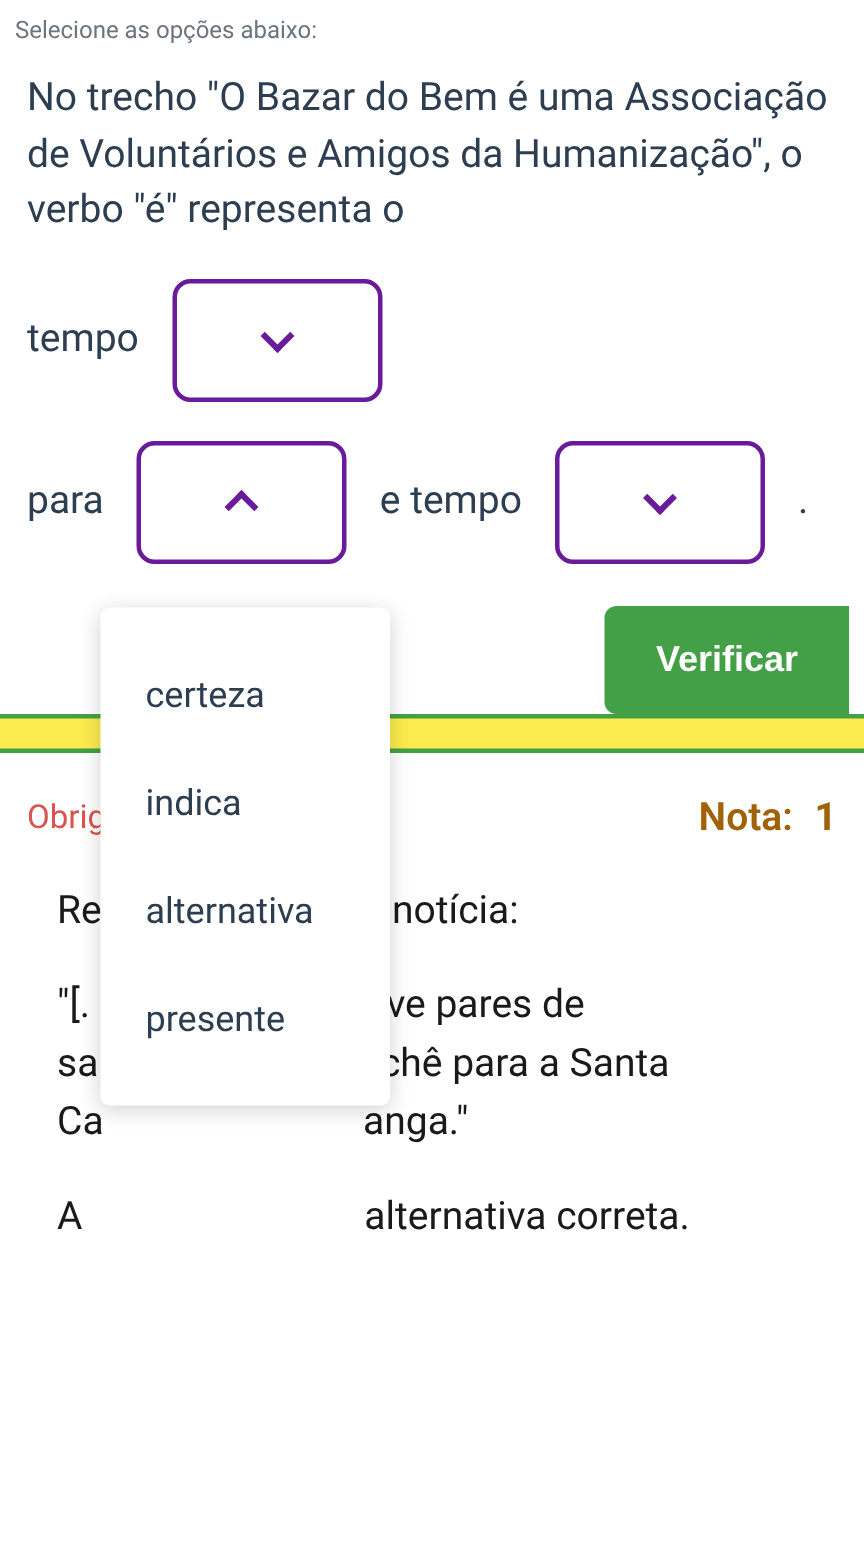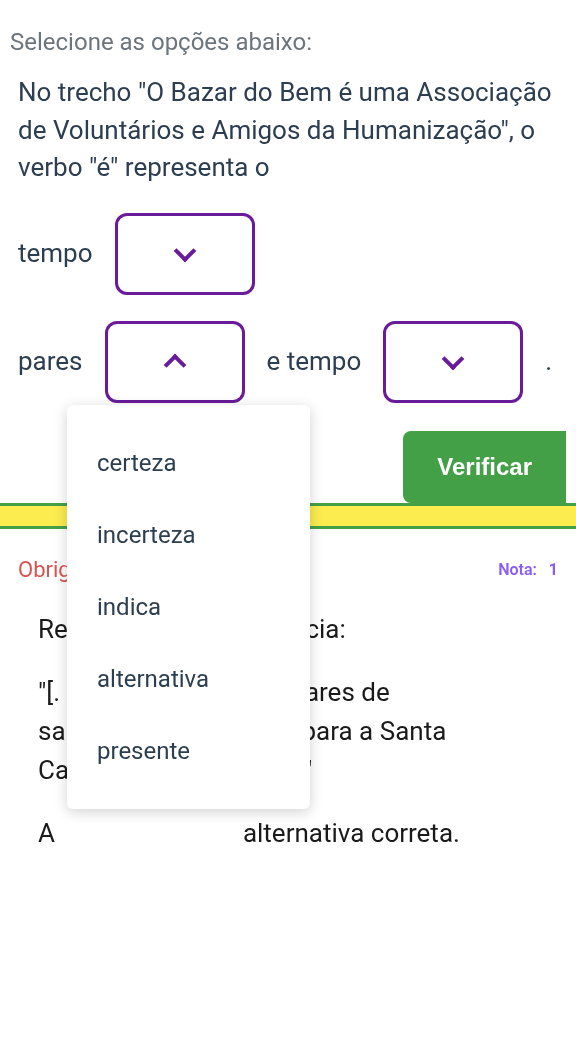--- a/index.html
+++ b/index.html
@@ -7,22 +7,22 @@
   font-family: -apple-system, BlinkMacSystemFont, "Segoe UI", Roboto, sans-serif;
   width: 576px;
   height: 1044px;
   background: #fff;
   color: #2c3e50;
   position: relative;
   overflow: hidden;
 }
 .instruction {
   color: #6c757d;
-  font-size: 24px;
-  padding: 28px 10px 18px 10px;
+  font-size: 16px;
+  padding: 10px 10px 18px 10px;
 }
 .question {
   padding: 0 18px;
   font-size: 26px;
   line-height: 1.45;
   color: #2c3e50;
 }
 .question .text-run { display: inline; }
 .dropdown-closed {
   display: inline-flex;
@@ -92,37 +92,37 @@
   display: flex;
   justify-content: space-between;
   align-items: center;
   padding: 28px 18px 12px 18px;
 }
 .obrigat {
   color: #d9534f;
   font-size: 22px;
 }
 .nota {
-  font-size: 16px;
-  color: #8b5cf6;
+  font-size: 26px;
+  color: #a16207;
   font-weight: 600;
 }
 .nota .value { font-weight: 700; margin-left: 8px; }
 .section2 {
   padding: 16px 38px 0 38px;
   font-size: 26px;
   line-height: 1.5;
   color: #1a1a1a;
 }
 .section2 p { margin-bottom: 24px; }
 .dropdown-menu {
   position: absolute;
   left: 67px;
   top: 405px;
-  width: 243px;
+  width: 193px;
   background: #fff;
   border-radius: 6px;
   box-shadow: 0 3px 14px rgba(0,0,0,0.18);
   padding: 22px 0;
   z-index: 100;
 }
 .dropdown-menu .item {
   padding: 22px 30px;
   font-size: 24px;
   color: #2c3e50;
@@ -138,21 +138,21 @@
   <span class="text-run">No trecho "O Bazar do Bem é uma Associação de Voluntários e Amigos da Humanização", o verbo "é" representa o</span>
 
   <div class="inline-segment">
     <span class="word">tempo</span>
     <span class="dropdown-closed">
       <span class="chevron down"></span>
     </span>
   </div>
 
   <div class="inline-segment">
-    <span class="word">pares</span>
+    <span class="word">para</span>
     <span class="dropdown-open-trigger">
       <span class="chevron up"></span>
     </span>
     <span class="word">e tempo</span>
     <span class="dropdown-closed">
       <span class="chevron down"></span>
     </span>
     <span class="word">.</span>
   </div>
 </div>
@@ -190,17 +190,16 @@
   </p>
   <p>
     <span>A</span>
     <span style="display:inline-block;width:175px;"></span>
     <span>alternativa correta.</span>
   </p>
 </div>
 
 <div class="dropdown-menu">
   <div class="item">certeza</div>
-  <div class="item">incerteza</div>
   <div class="item">indica</div>
   <div class="item">alternativa</div>
   <div class="item">presente</div>
 </div>
 
 </body></html>

